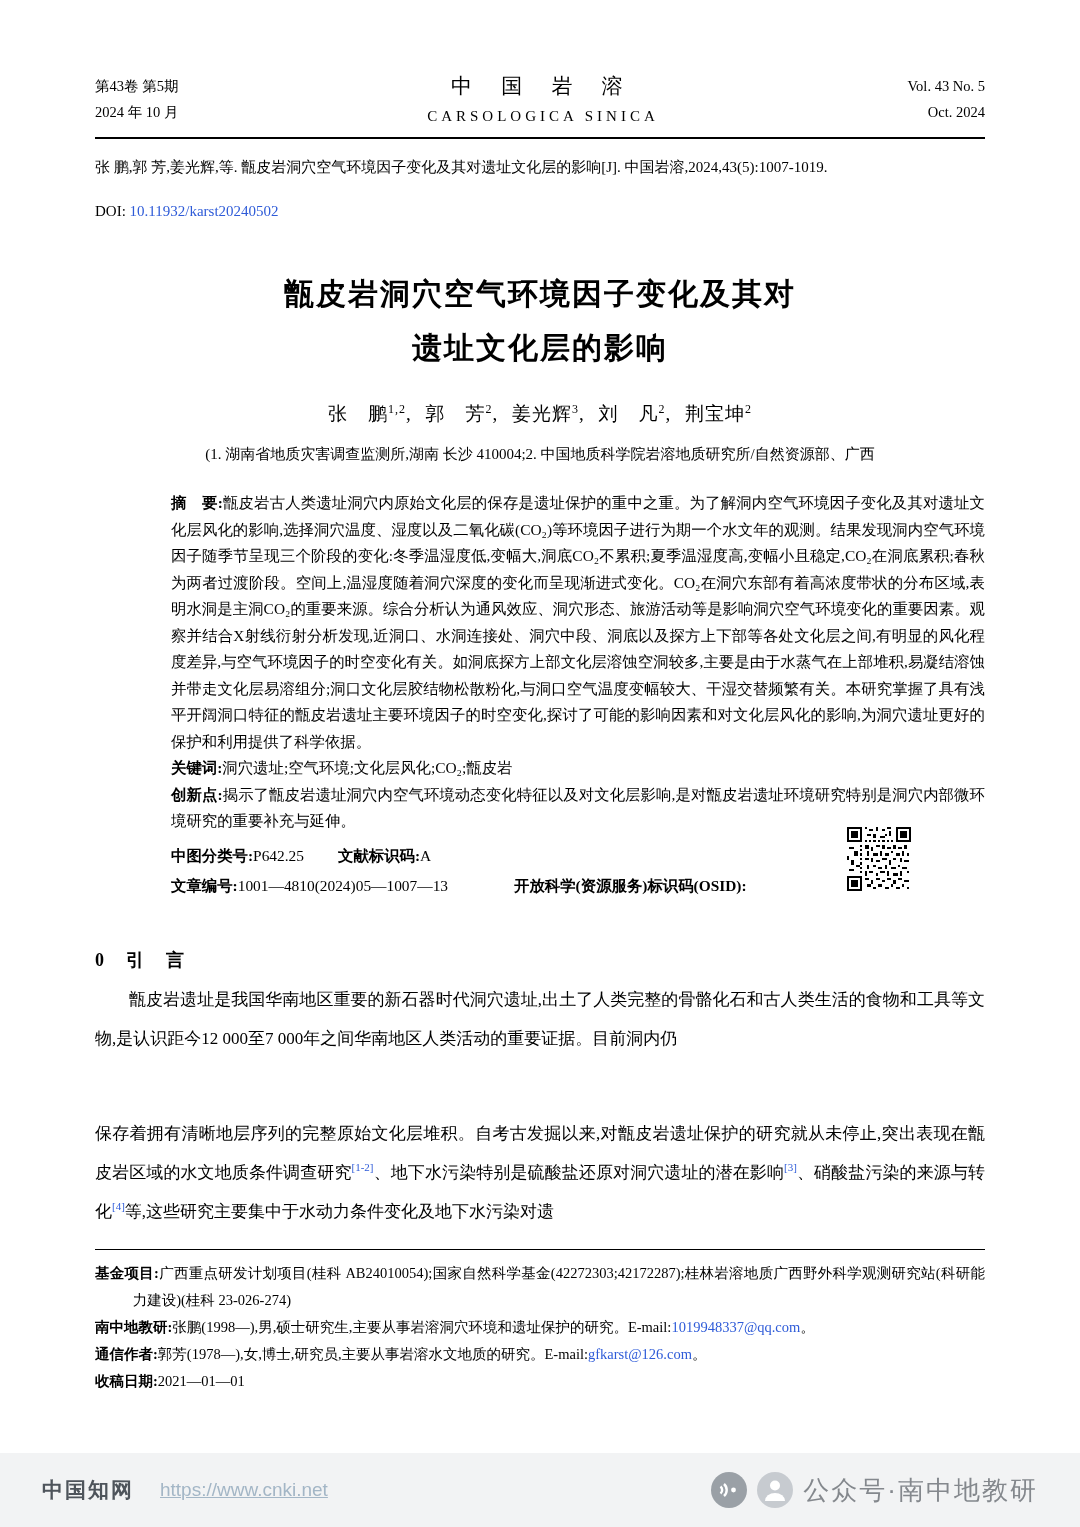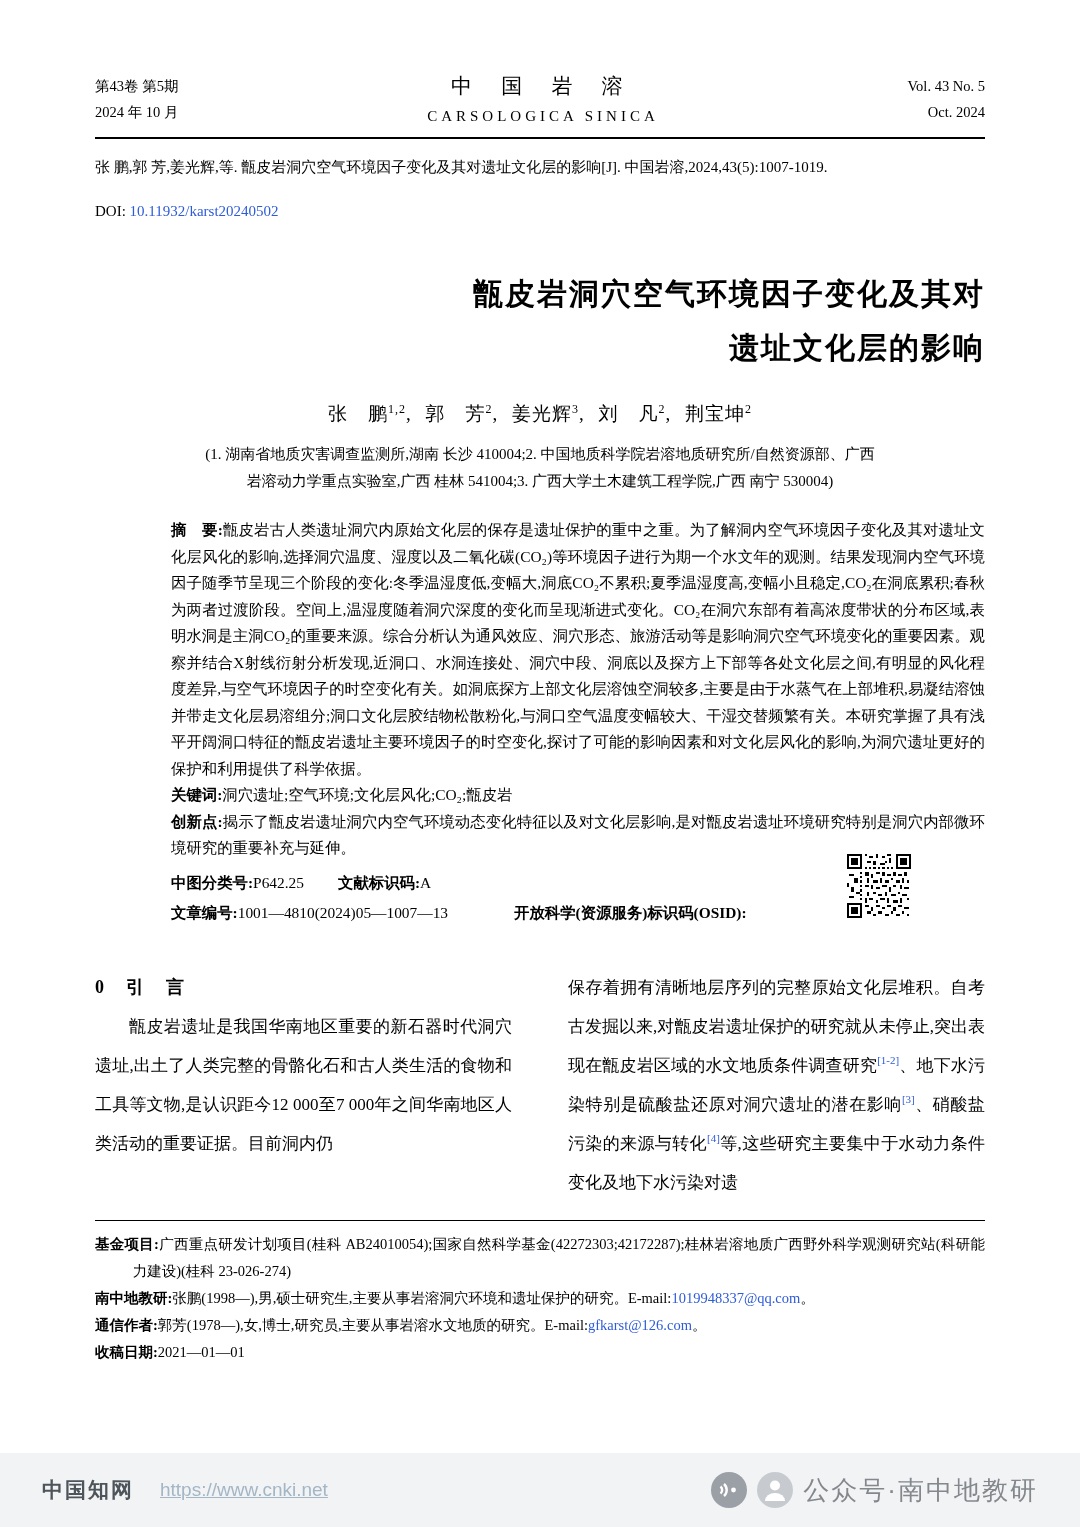--- a/index.html
+++ b/index.html
@@ -15,39 +15,39 @@
   .jh-cn{font-size:21px;letter-spacing:12px;font-weight:500;}
   .jh-en{font-size:15px;letter-spacing:4px;margin-top:8px;}
   .header-rule{border:none;border-top:2.2px solid #000;margin:12px 0 0 0;}
 
   
   .citation{font-size:15px;line-height:24px;margin-top:16px;}
   .doi-line{font-size:15px;line-height:24px;margin-top:20px;}
   a.link, .link{color:#2e5bd8;text-decoration:none;}
 
   
-  .paper-title{margin-top:44px;text-align:right;font-size:30px;font-weight:bold;
+  .paper-title{margin-top:44px;text-align:center;font-size:30px;font-weight:bold;
                line-height:54px;letter-spacing:2px;}
   .authors{margin-top:26px;text-align:center;font-size:19px;letter-spacing:1px;}
   .authors sup{font-size:12px;}
   .au{margin:0 4px;}
   .affiliation{margin-top:14px;text-align:center;font-size:15px;line-height:27px;}
 
   
   .abs-block{margin-left:76px;margin-top:22px;font-size:15.4px;line-height:26.5px;text-align:justify;}
   .abs-block b{font-weight:bold;}
   .abs-block p{margin:0;}
   .kw{margin-top:2px;}
   .meta-block{position:relative;margin-left:76px;margin-top:6px;font-size:15.4px;line-height:30px;}
   .meta-gap{display:inline-block;width:34px;}
   .osid-label{font-weight:bold;margin-left:66px;}
   .qr{position:absolute;right:74px;top:-14px;}
 
   
-  .intro{display:flex;gap:56px;margin-top:40px;}
+  .intro{display:flex;gap:56px;margin-top:40px;flex-direction:column;}
   .col{flex:1;font-size:17px;line-height:39px;text-align:justify;}
   .sec-heading{font-size:18px;font-weight:bold;letter-spacing:2px;line-height:39px;margin:0 0 14px 0;}
   .col p{margin:0;}
   .indent{text-indent:2em;}
   sup.ref{font-size:11px;color:#2e5bd8;line-height:0;}
 
   
   .footnotes{margin-top:18px;border-top:1.6px solid #000;padding-top:10px;
              font-size:14.5px;line-height:27px;}
   .footnotes p{margin:0;padding-left:2.6em;text-indent:-2.6em;text-align:justify;}
@@ -98,21 +98,20 @@
   <div class="authors">
     <span class="au"><span>张　鹏</span><sup>1,2</sup><span>,</span></span>
     <span class="au"><span>郭　芳</span><sup>2</sup><span>,</span></span>
     <span class="au"><span>姜光辉</span><sup>3</sup><span>,</span></span>
     <span class="au"><span>刘　凡</span><sup>2</sup><span>,</span></span>
     <span class="au"><span>荆宝坤</span><sup>2</sup><span></span></span>
   </div>
 
   <div class="affiliation">
     <div>(1. 湖南省地质灾害调查监测所,湖南 长沙 410004;2. 中国地质科学院岩溶地质研究所/自然资源部、广西</div>
-    <div>岩溶动力学重点实验室,广西 桂林 541004;3. 广西大学土木建筑工程学院,广西 南宁 530004)</div>
   </div>
 
   <div class="abs-block">
     <p><b>摘　要:</b><span>甑皮岩古人类遗址洞穴内原始文化层的保存是遗址保护的重中之重。为了解洞内空气环境因子变化及其对遗址文化层风化的影响,选择洞穴温度、湿度以及二氧化碳(CO₂)等环境因子进行为期一个水文年的观测。结果发现洞内空气环境因子随季节呈现三个阶段的变化:冬季温湿度低,变幅大,洞底CO₂不累积;夏季温湿度高,变幅小且稳定,CO₂在洞底累积;春秋为两者过渡阶段。空间上,温湿度随着洞穴深度的变化而呈现渐进式变化。CO₂在洞穴东部有着高浓度带状的分布区域,表明水洞是主洞CO₂的重要来源。综合分析认为通风效应、洞穴形态、旅游活动等是影响洞穴空气环境变化的重要因素。观察并结合X射线衍射分析发现,近洞口、水洞连接处、洞穴中段、洞底以及探方上下部等各处文化层之间,有明显的风化程度差异,与空气环境因子的时空变化有关。如洞底探方上部文化层溶蚀空洞较多,主要是由于水蒸气在上部堆积,易凝结溶蚀并带走文化层易溶组分;洞口文化层胶结物松散粉化,与洞口空气温度变幅较大、干湿交替频繁有关。本研究掌握了具有浅平开阔洞口特征的甑皮岩遗址主要环境因子的时空变化,探讨了可能的影响因素和对文化层风化的影响,为洞穴遗址更好的保护和利用提供了科学依据。</span></p>
     <p class="kw"><b>关键词:</b><span>洞穴遗址;空气环境;文化层风化;CO₂;甑皮岩</span></p>
     <p class="kw"><b>创新点:</b><span>揭示了甑皮岩遗址洞穴内空气环境动态变化特征以及对文化层影响,是对甑皮岩遗址环境研究特别是洞穴内部微环境研究的重要补充与延伸。</span></p>
   </div>
 
   <div class="meta-block">
     <div>

